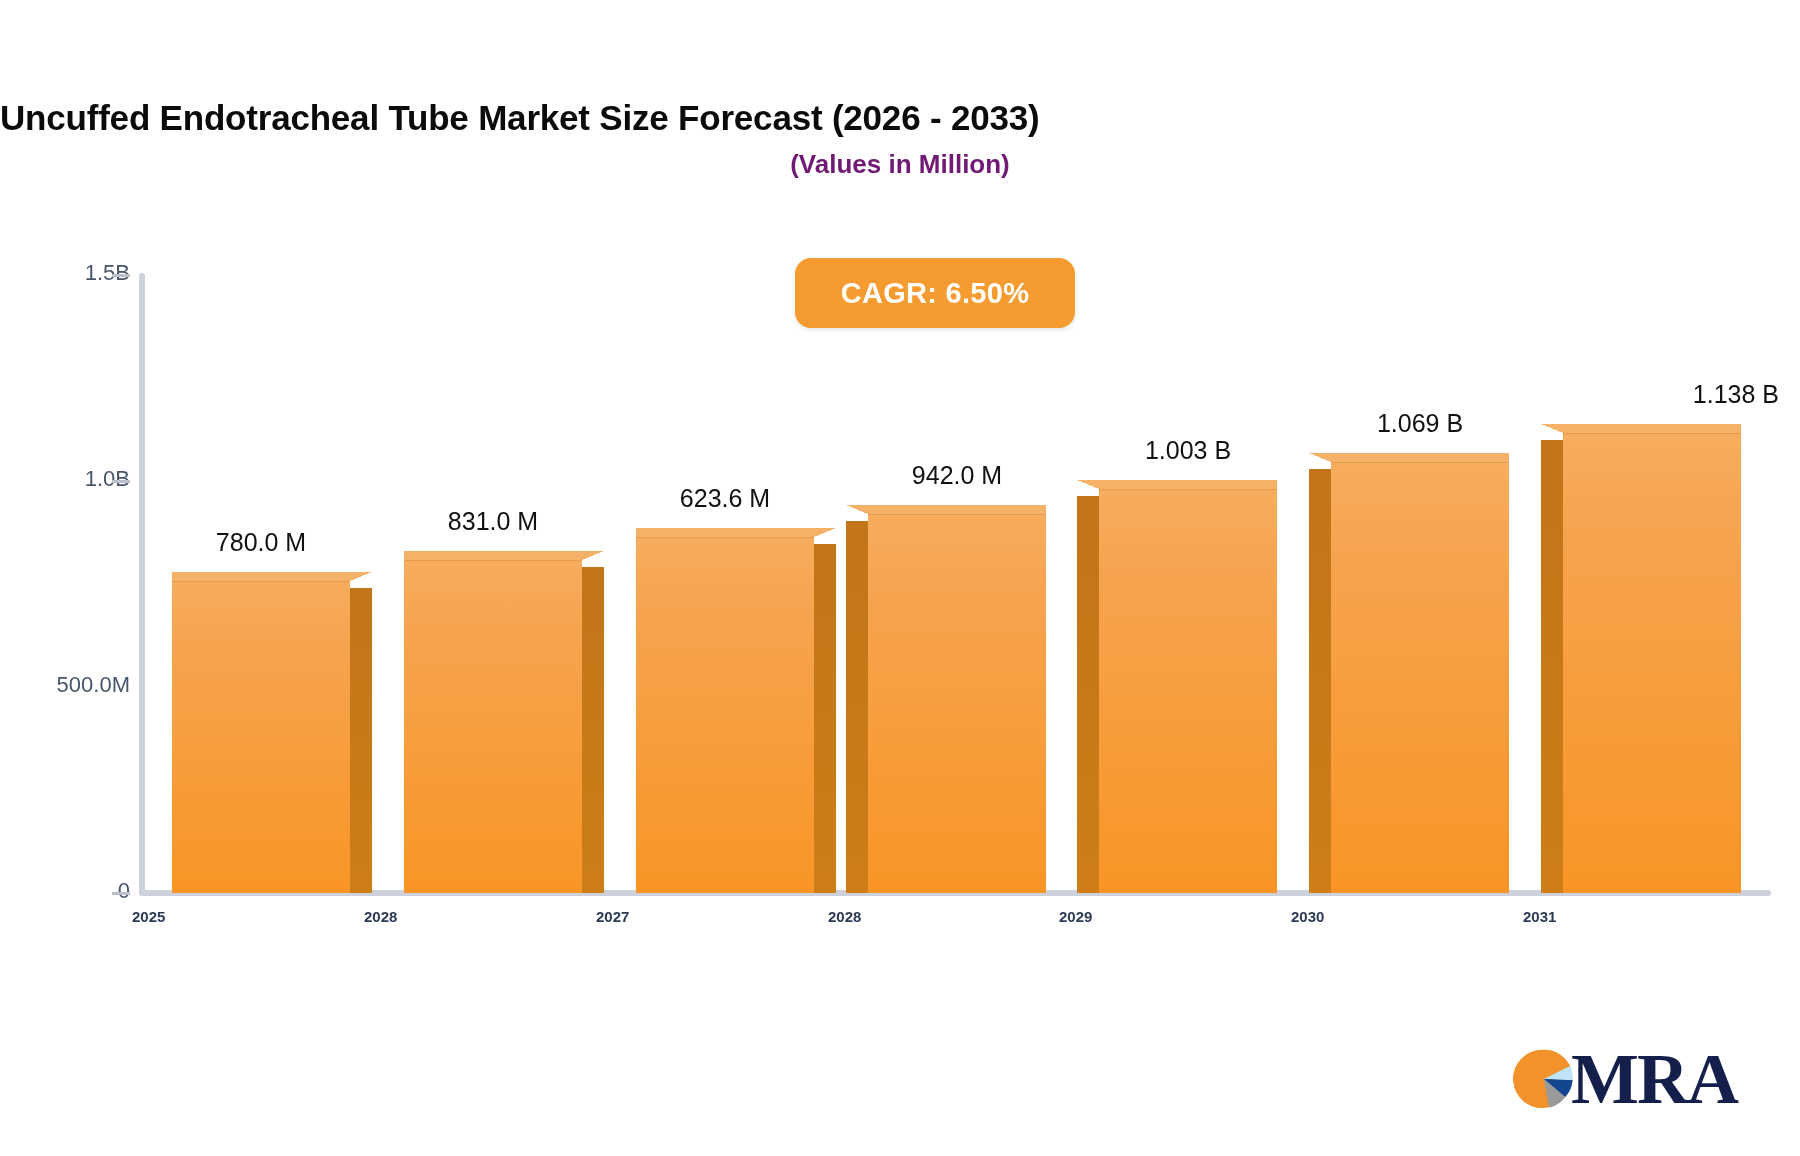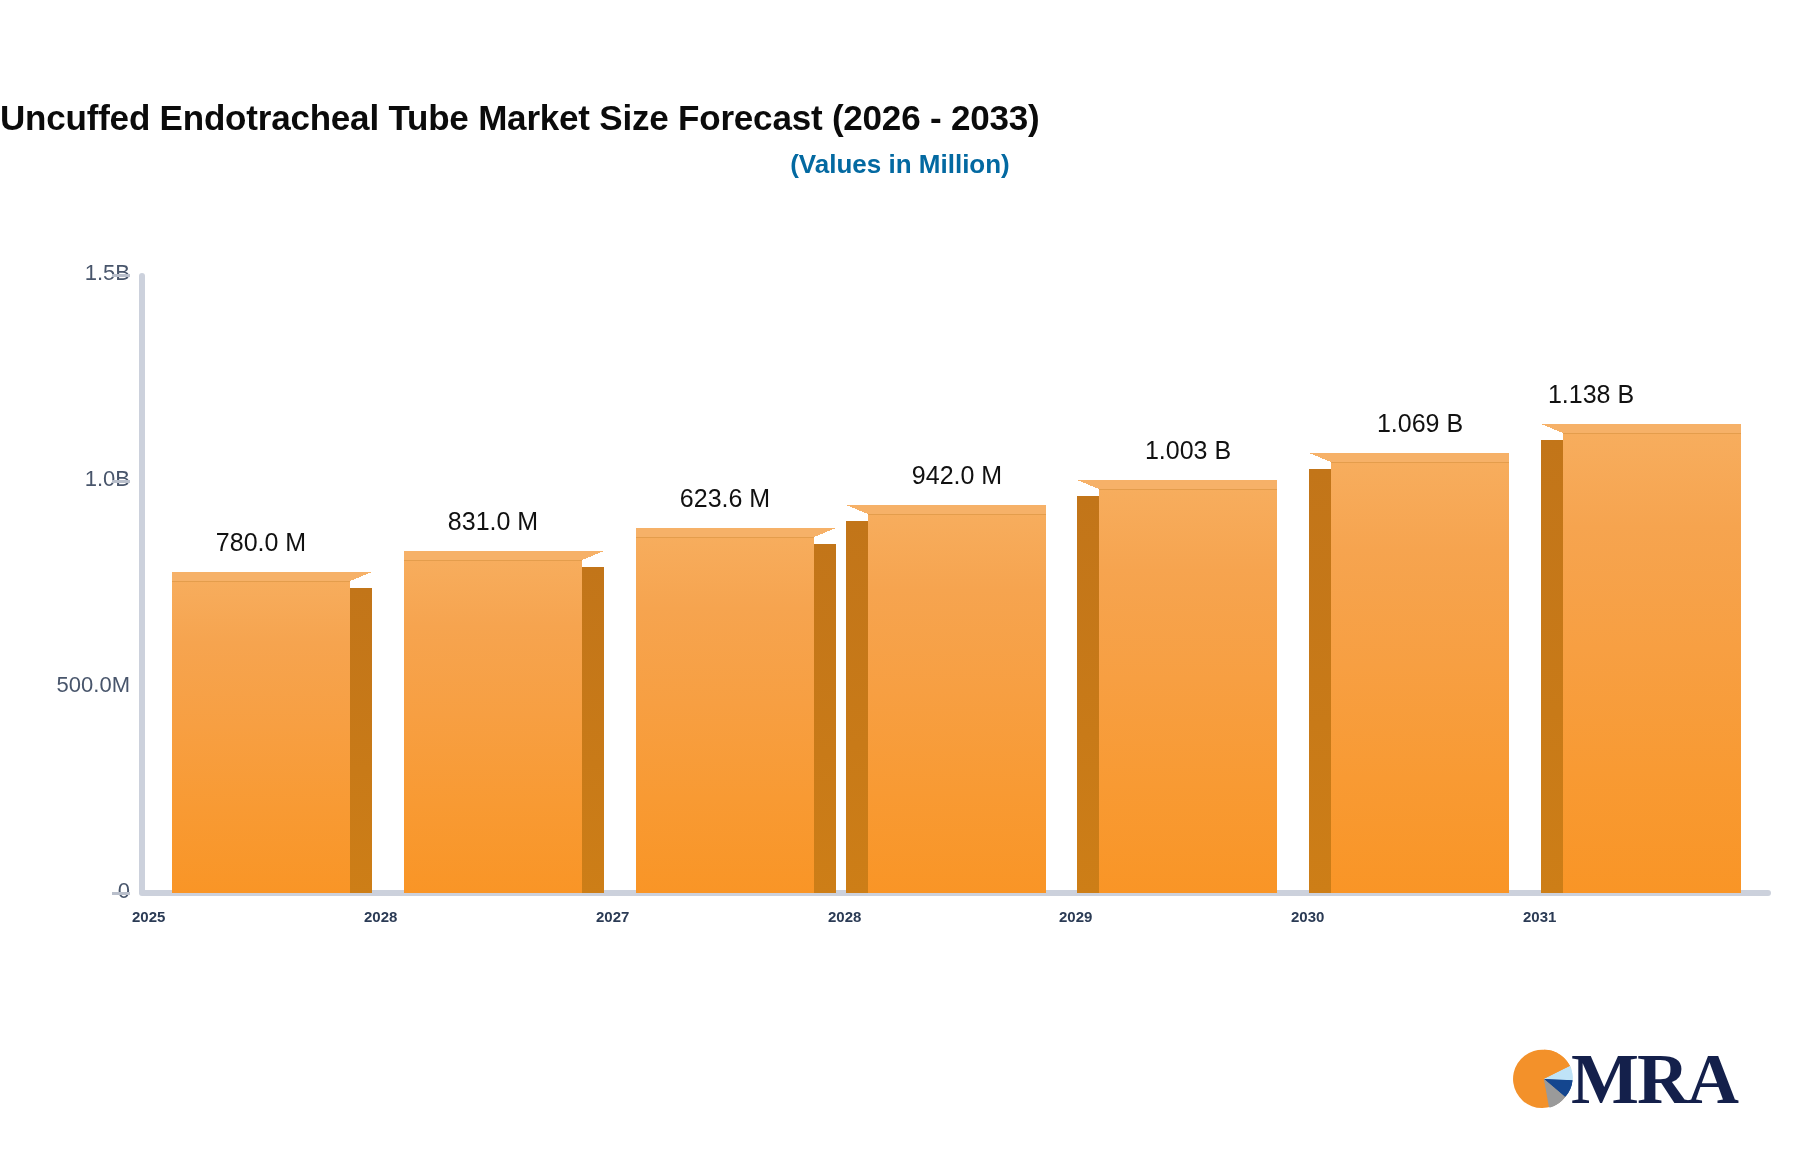--- a/index.html
+++ b/index.html
@@ -35,21 +35,21 @@
     white-space: nowrap;
   }
   #chart-subtitle {
     position: absolute;
     top: 147px;
     left: 0;
     width: 1800px;
     text-align: center;
     font-size: 26px;
     font-weight: 600;
-    color: #0369a1;
+    color: #701a75;
     line-height: 34px;
     white-space: nowrap;
   }
 
   
   #cagr-badge {
     position: absolute;
     top: 258px;
     left: 795px;
     width: 280px;
@@ -209,20 +209,23 @@
   }
 </style>
 </head>
 <body>
 
 <div id="canvas">
 
   <div id="chart-title">Uncuffed Endotracheal Tube Market Size Forecast (2026 - 2033)</div>
   <div id="chart-subtitle">(Values in Million)</div>
 
+  <div id="cagr-badge">
+    <span class="cagr-text">CAGR: 6.50%</span>
+  </div>
 
   <div id="plot">
     <div id="y-axis-line"></div>
     <div id="x-axis-line"></div>
     <div id="y-ticks">
         <div class="y-tick" style="top: 878px;">0</div>
         <div class="y-tick-dash" style="top: 892px;"></div>
         <div class="y-tick" style="top: 672px;">500.0M</div>
         <div class="y-tick" style="top: 466px; text-align: right;">1.0B</div>
         <div class="y-tick-dash" style="top: 480px;"></div>
@@ -271,21 +274,21 @@
           <div class="bar-top" style="left: 0px; top: 0px; width: 178px;"></div>
           <div class="bar-top-wedge left" style="top: 0px; left: -22px;"></div>
         </div>
         <div class="bar-value" style="left: 1291px; width: 258px; top: 409px;">1.069 B</div>
         <div class="bar-group" style="left: 1563px; width: 178px; top: 424px; height: 469px;">
           <div class="bar-front" style="height: 469px;"></div>
           <div class="bar-side left" style="height: 453px;"></div>
           <div class="bar-top" style="left: 0px; top: 0px; width: 178px;"></div>
           <div class="bar-top-wedge left" style="top: 0px; left: -22px;"></div>
         </div>
-        <div class="bar-value" style="left: 1462px; width: 258px; top: 380px;">1.138 B</div>
+        <div class="bar-value" style="left: 1521px; width: 258px; top: 380px; text-align: right;">1.138 B</div>
       </div>
     <div id="x-labels">
         <div class="x-label" style="left: 132px; width: 258px;">2025</div>
         <div class="x-label" style="left: 364px; width: 258px;">2028</div>
         <div class="x-label" style="left: 596px; width: 258px;">2027</div>
         <div class="x-label" style="left: 828px; width: 258px;">2028</div>
         <div class="x-label" style="left: 1059px; width: 258px;">2029</div>
         <div class="x-label" style="left: 1291px; width: 258px;">2030</div>
         <div class="x-label" style="left: 1523px; width: 258px;">2031</div>
       </div>

